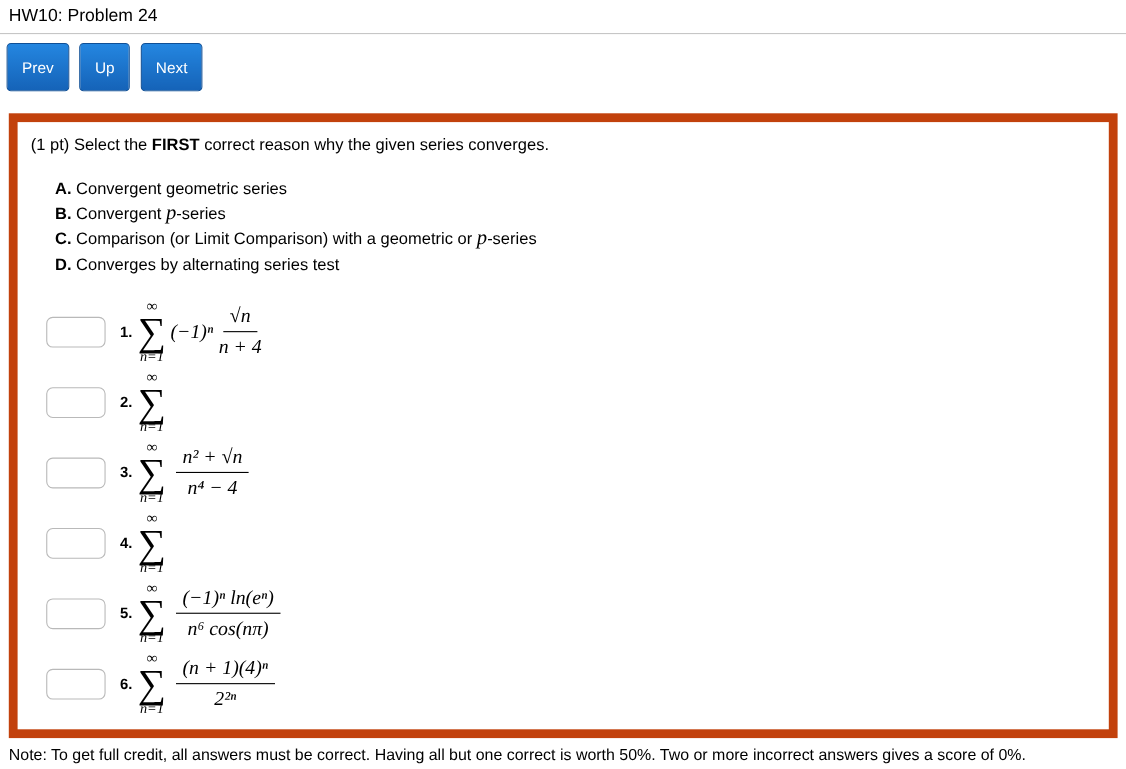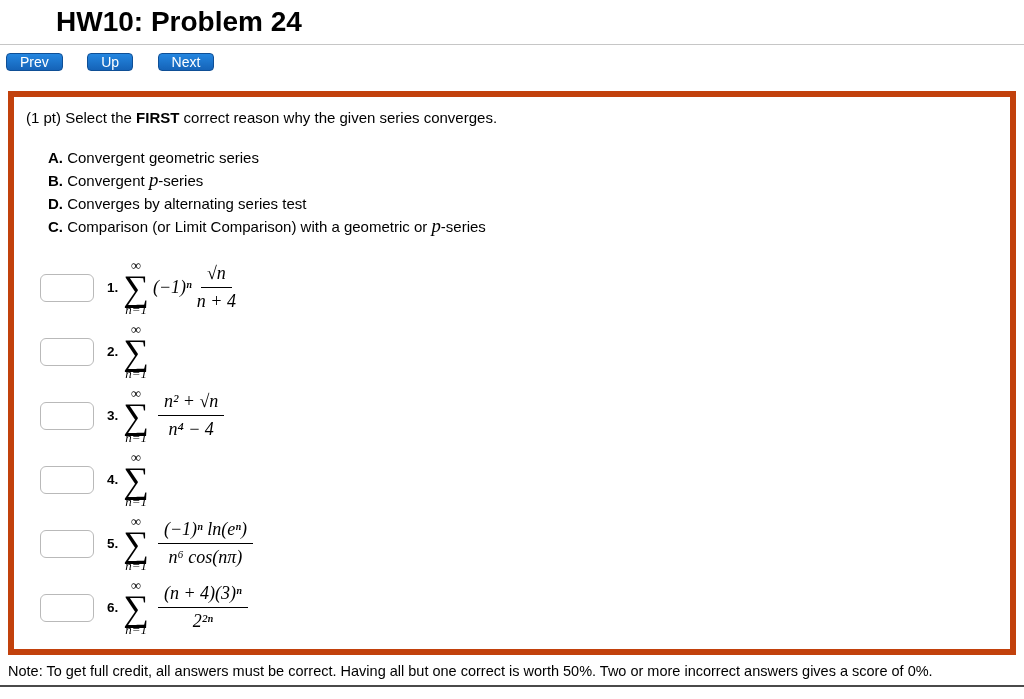--- a/index.html
+++ b/index.html
@@ -6,46 +6,45 @@
   html, body { margin: 0; padding: 0; }
   body {
     width: 1024px;
     height: 699px;
     background: #ffffff;
     color: #000000;
     font-family: "Liberation Sans", sans-serif;
     overflow: hidden;
   }
   .page-title {
-    font-size: 28px;
-    font-weight: bold;
+    font-size: 16px;
+    font-weight: normal;
     padding: 6px 10px 6px 8px;
-    margin-left: 48px;
   }
   .title-rule {
     border: none;
     border-top: 1px solid #c6c6c6;
     margin: 0;
   }
   .nav-buttons { padding: 8px 0 6px 6px; }
   .btn {
     display: inline-block;
     background: linear-gradient(#2486e0, #1563b8);
     border: 1px solid #0f4f96;
     border-radius: 4px;
     color: #ffffff;
     font-family: "Liberation Sans", sans-serif;
     font-size: 14px;
-    padding: 0 13px;
-    margin-right: 20px;
+    padding: 13px 13px;
+    margin-right: 5px;
     cursor: pointer;
   }
   .problem-box {
     margin: 14px 8px 0 8px;
-    border: 6px solid #c2410c;
+    border: 8px solid #c2410c;
     padding: 12px 12px 10px 12px;
     min-height: 560px;
   }
   .intro { font-size: 15px; }
   .intro .emph { font-weight: bold; }
   .choices {
     margin: 20px 0 0 22px;
     font-size: 15px;
     line-height: 23px;
   }
@@ -124,22 +123,22 @@
   <button class="btn">Next</button>
 </div>
 
 <div class="problem-box">
 
   <div class="intro"><span>(1 pt) Select the </span><span class="emph">FIRST</span><span> correct reason why the given series converges.</span></div>
 
   <div class="choices">
     <div class="choice"><span class="choice-letter">A.</span> <span>Convergent geometric series</span><span class="math-inline"></span><span></span></div>
     <div class="choice"><span class="choice-letter">B.</span> <span>Convergent </span><span class="math-inline">p</span><span>-series</span></div>
+    <div class="choice"><span class="choice-letter">C.</span> <span>Comparison (or Limit Comparison) with a geometric or </span><span class="math-inline">p</span><span>-series</span></div>
     <div class="choice"><span class="choice-letter">D.</span> <span>Converges by alternating series test</span><span class="math-inline"></span><span></span></div>
-    <div class="choice"><span class="choice-letter">C.</span> <span>Comparison (or Limit Comparison) with a geometric or </span><span class="math-inline">p</span><span>-series</span></div>
   </div>
 
   <div class="series-list">
 
     <div class="series-row">
       <input class="answer-box" type="text" style="">
       <span class="num-label">1.</span>
       <span class="sigma">
         <span class="limit upper">∞</span>
         <span class="sigma-glyph">∑</span>
@@ -207,21 +206,21 @@
     <div class="series-row">
       <input class="answer-box" type="text" style="">
       <span class="num-label">6.</span>
       <span class="sigma">
         <span class="limit upper">∞</span>
         <span class="sigma-glyph">∑</span>
         <span class="limit lower">n=1</span>
       </span>
       <span class="math prefix"></span>
       <span class="frac">
-        <span class="frac-num">(n + 4)(3)ⁿ</span>
+        <span class="frac-num">(n + 1)(4)ⁿ</span>
         <span class="frac-den">2²ⁿ</span>
       </span>
     </div>
 
   </div>
 </div>
 
 <div class="note"><span class="note-label">Note:</span><span class="note-text"> To get full credit, all answers must be correct. Having all but one correct is worth 50%. Two or more incorrect answers gives a score of 0%.</span></div>
 <hr class="bottom-rule">
 

